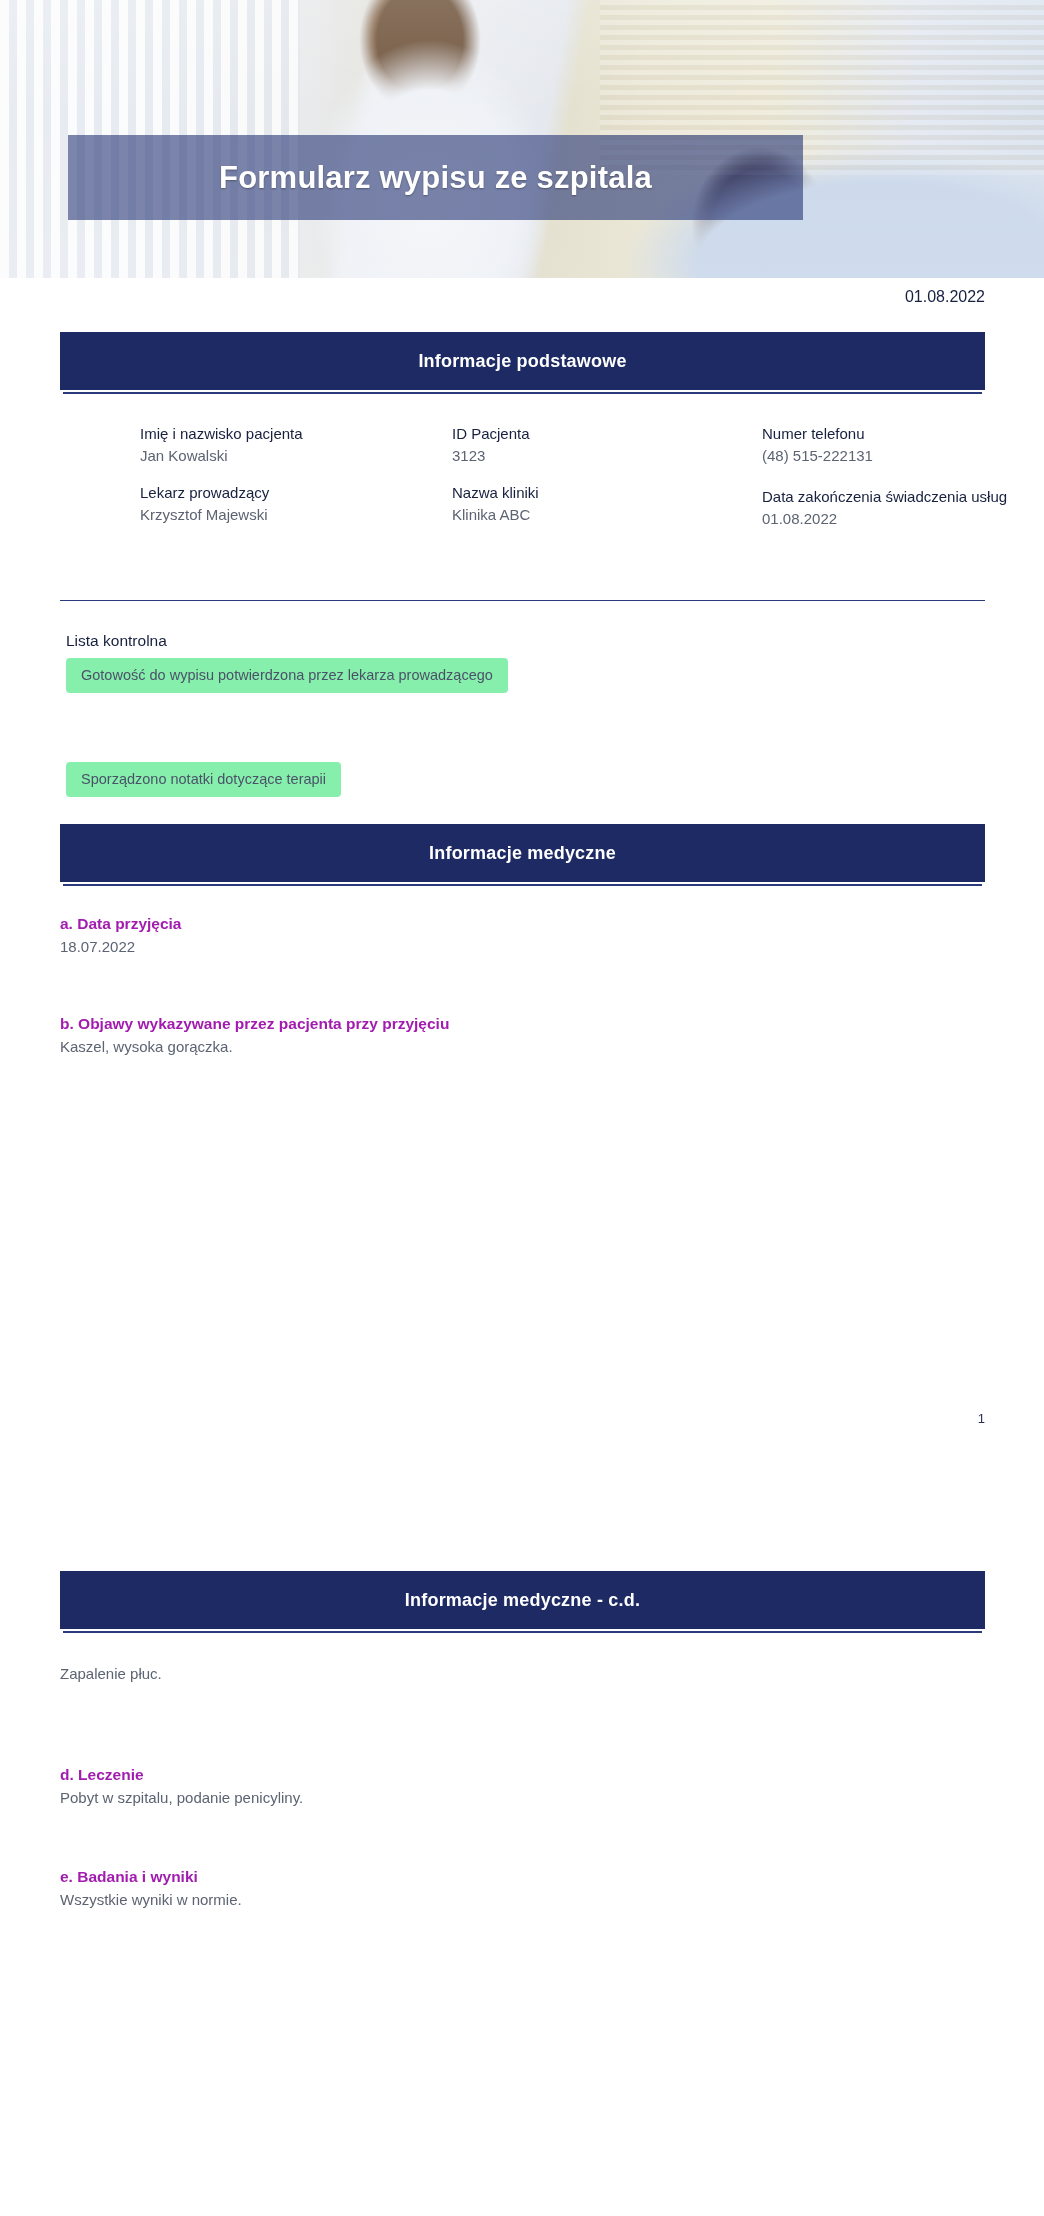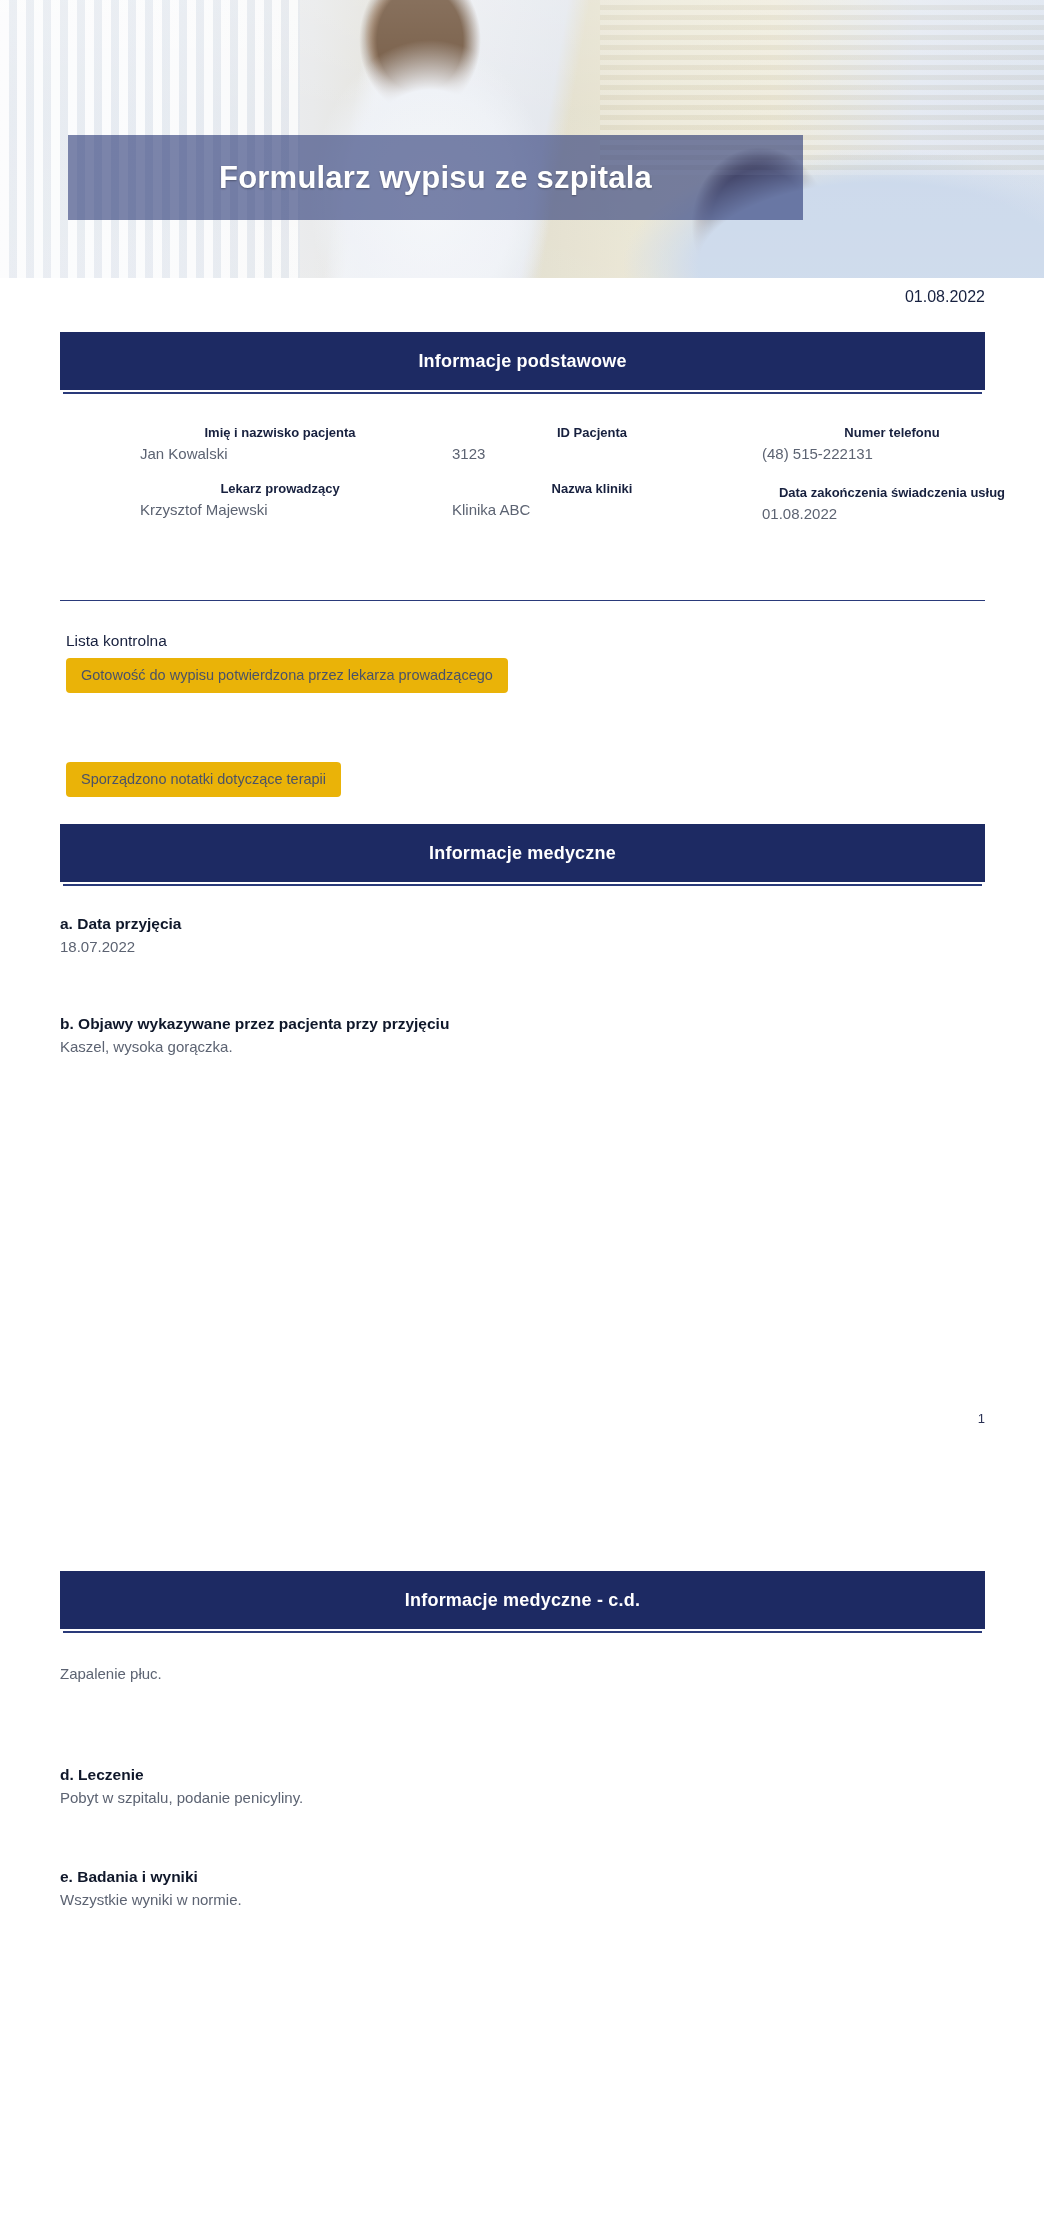--- a/index.html
+++ b/index.html
@@ -94,26 +94,25 @@
   }
 
   
   .info-grid { position: absolute; left: 0; width: 1044px; }
   .info-col { position: absolute; top: 0; }
   .col-1 { left: 140px; width: 280px; }
   .col-2 { left: 452px; width: 280px; }
   .col-3 { left: 762px; width: 260px; }
   .field { margin-bottom: 18px; }
   .field-label {
-    font-size: 13px;
-    font-weight: bold;
+    font-size: 15px;
+    font-weight: normal;
     color: #17203e;
     line-height: 1.22;
     margin-bottom: 3px;
-    text-align: center;
   }
   .field-value {
     font-size: 15px;
     color: #5c6372;
     line-height: 1.3;
   }
 
   .hr-rule {
     position: absolute;
     left: 60px;
@@ -125,35 +124,35 @@
   
   .checklist-title {
     position: absolute;
     left: 66px;
     font-size: 15.5px;
     font-weight: normal;
     color: #17203e;
   }
   .chip-row { position: absolute; left: 66px; display: flex; gap: 14px; }
   .chip {
-    background: #eab308;
+    background: #86efac;
     color: #4a5268;
     font-size: 14.5px;
     padding: 10px 15px;
     border-radius: 4px;
     white-space: nowrap;
     line-height: 1;
   }
 
   
   .med-block { position: absolute; left: 60px; width: 900px; }
   .med-head {
     font-size: 15.5px;
     font-weight: bold;
-    color: #0f172a;
+    color: #a21caf;
     margin-bottom: 4px;
   }
   .med-text {
     font-size: 15px;
     color: #5c6372;
     line-height: 1.35;
   }
 
   .page-num {
     position: absolute;

